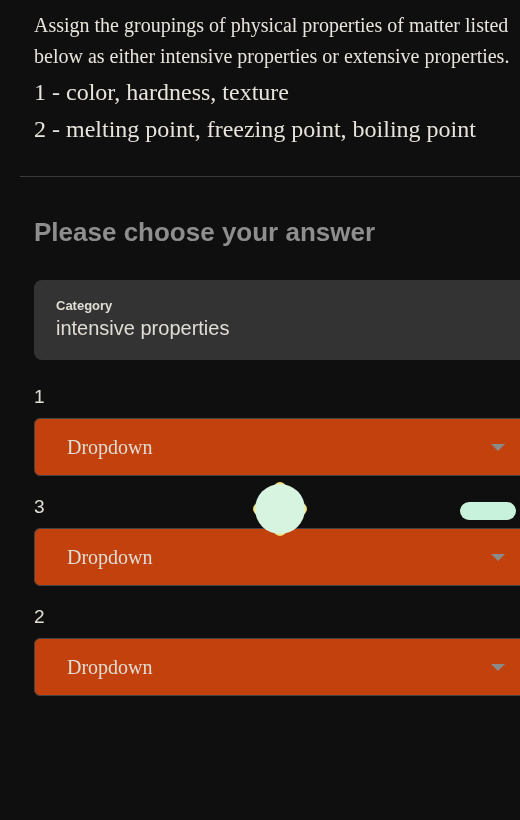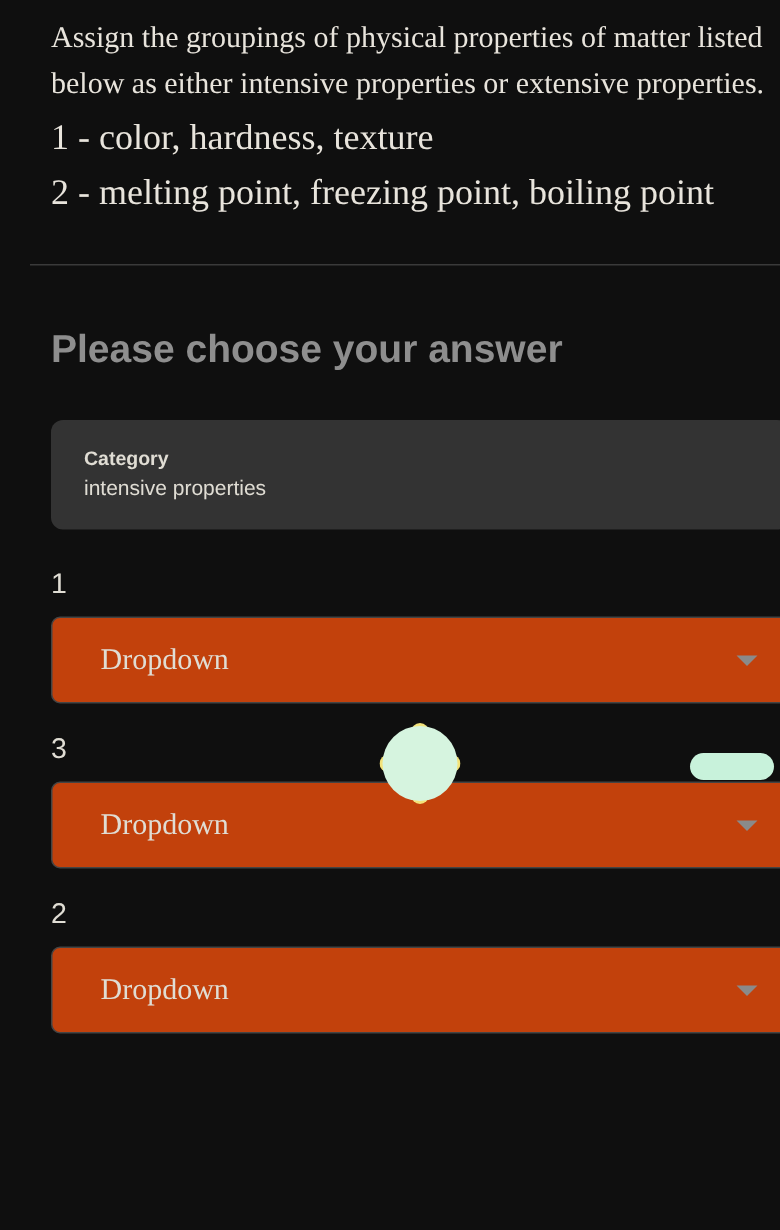--- a/index.html
+++ b/index.html
@@ -54,21 +54,21 @@
     font-weight: 700;
     color: #e0ddd4;
     margin-bottom: 4px;
   }
   .category-options {
     display: flex;
     gap: 52px;
   }
   .category-option {
     font-family: -apple-system, Helvetica, Arial, sans-serif;
-    font-size: 14px;
+    font-size: 20px;
     font-weight: 400;
     color: #e0ddd4;
   }
   .question-row {
     margin-bottom: 14px;
   }
   .question-number {
     font-family: -apple-system, Helvetica, Arial, sans-serif;
     font-size: 19px;
     color: #e0ddd4;

